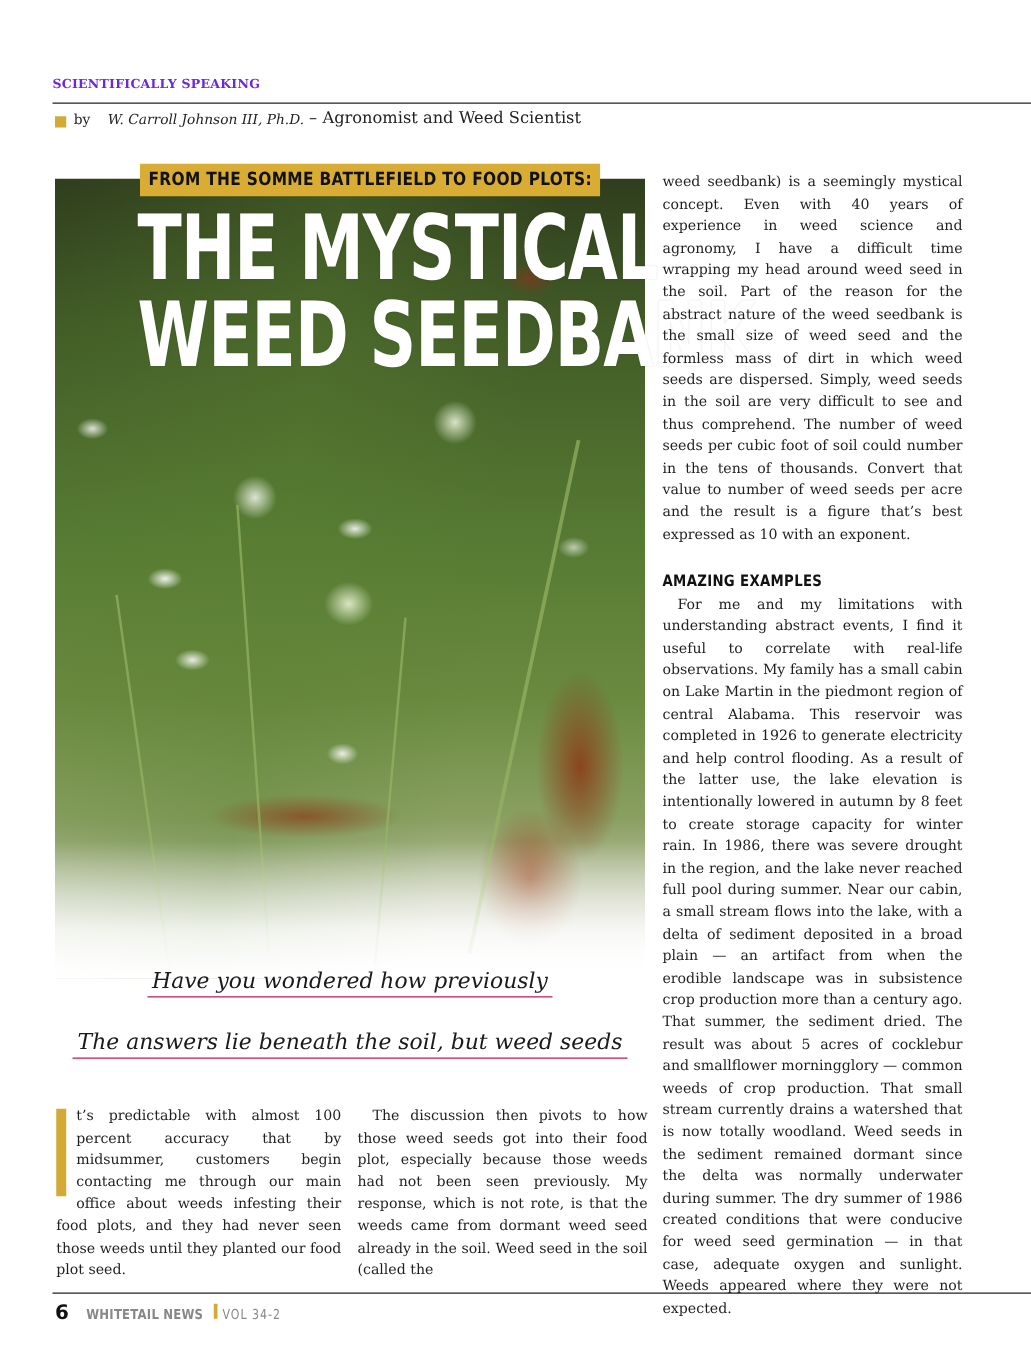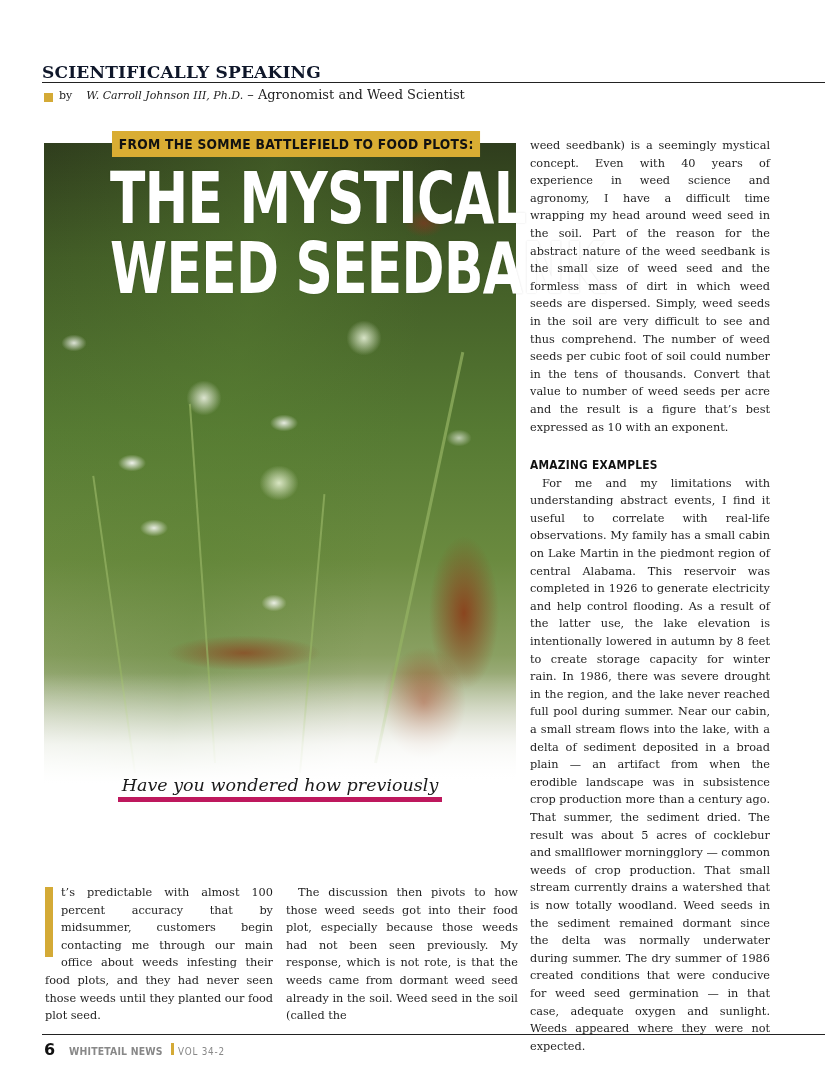--- a/index.html
+++ b/index.html
@@ -2,21 +2,21 @@
 <html><head>
 <meta charset="utf-8">
 <style>
   * { box-sizing: border-box; margin: 0; padding: 0; }
   html, body { width: 825px; height: 1088px; background: #ffffff; overflow: hidden; }
   body { position: relative; font-family: "DejaVu Serif", serif; color: #1a1a1a; }
 
   .section-title {
     position: absolute; left: 42px; top: 62px;
     font-family: "DejaVu Serif", serif; font-weight: bold;
-    font-size: 17px; letter-spacing: 0.2px; color: #0f172a;
+    font-size: 10px; letter-spacing: 0.2px; color: #6d28d9;
   }
   .header-rule {
     position: absolute; left: 42px; top: 82px; width: 783px; height: 1px; background: #222;
   }
   .byline {
     position: absolute; left: 44px; top: 87px; font-size: 11px; color: #222;
     display: flex; align-items: flex-end; white-space: nowrap;
   }
   .byline .square { width: 9px; height: 9px; background: #d4aa36; margin-right: 6px; display: inline-block; }
   .byline .by { margin-right: 4px; }
@@ -63,21 +63,21 @@
     text-shadow: 0 0 2px rgba(0,0,0,0.15);
   }
   .headline div { white-space: nowrap; }
 
   
   .pullquote {
     position: absolute; left: 48px; top: 773px; width: 464px; text-align: center;
     font-family: "DejaVu Serif", serif; font-style: italic; font-size: 17.5px; line-height: 24px; color: #1a1a1a;
   }
   .pullquote span {
-    display: inline-block; border-bottom: 5px solid #be185d; padding: 0 4px; line-height: 23px; white-space: nowrap;
+    display: inline-block; border-bottom: 1px solid #be185d; padding: 0 4px; line-height: 23px; white-space: nowrap;
   }
 
   
   .col {
     position: absolute; font-family: "DejaVu Serif", serif; font-size: 11.3px; line-height: 17.6px;
     color: #1e1e1e; text-align: justify; hyphens: manual;
   }
   .col p { margin: 0; }
   .col .indent { text-indent: 12px; }
   .col1 { left: 45px; top: 884px; width: 228px; }
@@ -124,21 +124,21 @@
 </div>
 <div class="kicker">FROM THE SOMME BATTLEFIELD TO FOOD PLOTS:</div>
 <div class="headline">
   <div>THE MYSTICAL</div>
   <div>WEED SEEDBANK</div>
 </div>
 
 <div class="pullquote">
   <span>Have you wondered how previously</span><br>
   <br>
-  <br>
+  <span>The answers lie beneath the soil, but weed seeds</span><br>
 </div>
 
 <div class="col col1">
   <span class="dropcap"></span>
   <p>t’s predictable with almost 100 percent accuracy that by midsummer, customers begin contacting me through our main office about weeds infesting their food plots, and they had never seen those weeds until they planted our food plot seed.</p>
 </div>
 
 <div class="col col2">
   <p class="indent">The discussion then pivots to how those weed seeds got into their food plot, especially because those weeds had not been seen previously. My response, which is not rote, is that the weeds came from dormant weed seed already in the soil. Weed seed in the soil (called the</p>
 </div>

